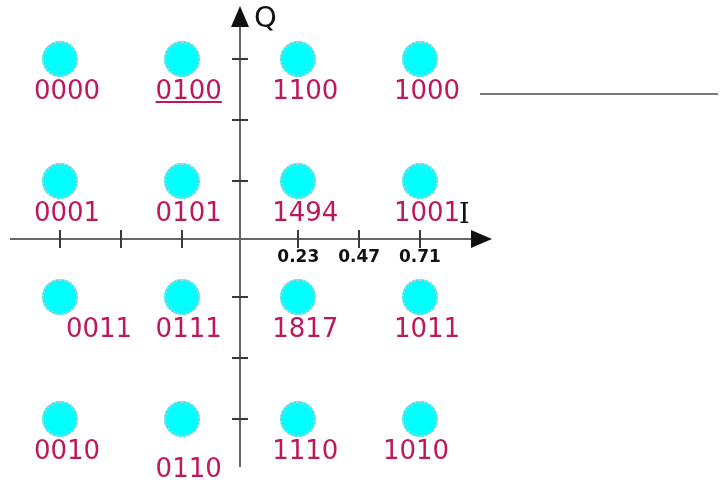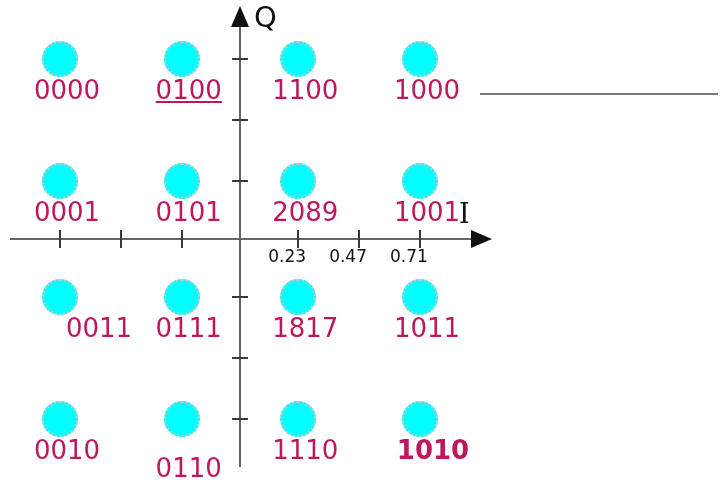--- a/index.html
+++ b/index.html
@@ -10,21 +10,21 @@
   .axis{position:absolute;background:#666;}
   #q-axis{left:239px;top:20px;width:2px;height:447px;}
   #i-axis{left:10px;top:238px;width:466px;height:2px;}
   .arrow{position:absolute;width:0;height:0;}
   #q-arrow{left:231px;top:6px;border-left:9px solid transparent;border-right:9px solid transparent;border-bottom:21px solid #111;}
   #i-arrow{left:471px;top:230px;border-top:9px solid transparent;border-bottom:9px solid transparent;border-left:21px solid #111;}
   #q-label{position:absolute;left:254px;top:0px;font-size:29px;}
   #i-label{position:absolute;left:459px;top:198px;font-size:27px;font-family:"DejaVu Serif", serif;}
   .tick-i{position:absolute;width:2px;height:18px;top:230px;background:#3a3a3a;}
   .tick-q{position:absolute;width:16px;height:2px;left:232px;background:#3a3a3a;}
-  .tick-label{position:absolute;width:60px;top:246px;text-align:left;font-size:17px;color:#111;}
+  .tick-label{position:absolute;width:60px;top:246px;text-align:center;font-size:17px;color:#111;font-weight:bold;}
   .pt{position:absolute;width:32px;height:32px;border-radius:50%;border:2px dotted #b9c9cc;box-sizing:content-box;}
   .pt-label{position:absolute;width:120px;text-align:center;font-size:26px;line-height:30px;color:#be185d;padding-left:7px;}
   #legend-header{position:absolute;left:481px;top:62px;width:236px;display:flex;justify-content:space-between;font-size:25px;color:#1a1a1a;padding:0 6px;box-sizing:border-box;}
   #legend-rule{position:absolute;left:480px;top:93px;width:238px;height:2px;background:#7a7a7a;}
 </style>
 </head>
 <body>
 
 <div id="canvas">
   <div id="q-axis" class="axis"></div>
@@ -58,35 +58,35 @@
       <div class="pt-label" style="left: 121.695px; top: 75.015px; text-decoration: underline;">0100</div>
       <div class="pt" style="left: 280.305px; top: 41.015px; background: rgb(0, 255, 255); border-color: rgb(185, 201, 204);"></div>
       <div class="pt-label" style="left: 238.305px; top: 75.015px;">1100</div>
       <div class="pt" style="left: 401.985px; top: 41.015px; background: rgb(0, 255, 255); border-color: rgb(185, 201, 204);"></div>
       <div class="pt-label" style="left: 359.985px; top: 75.015px;">1000</div>
       <div class="pt" style="left: 42.015px; top: 162.695px; background: rgb(0, 255, 255); border-color: rgb(185, 201, 204);"></div>
       <div class="pt-label" style="left: 0.015px; top: 196.695px;">0001</div>
       <div class="pt" style="left: 163.695px; top: 162.695px; background: rgb(0, 255, 255); border-color: rgb(185, 201, 204);"></div>
       <div class="pt-label" style="left: 121.695px; top: 196.695px;">0101</div>
       <div class="pt" style="left: 280.305px; top: 162.695px; background: rgb(0, 255, 255); border-color: rgb(185, 201, 204);"></div>
-      <div class="pt-label" style="left: 238.305px; top: 196.695px;">2089</div>
+      <div class="pt-label" style="left: 238.305px; top: 196.695px;">1494</div>
       <div class="pt" style="left: 401.985px; top: 162.695px; background: rgb(0, 255, 255); border-color: rgb(185, 201, 204);"></div>
       <div class="pt-label" style="left: 359.985px; top: 196.695px;">1001</div>
       <div class="pt" style="left: 42.015px; top: 279.305px; background: rgb(0, 255, 255); border-color: rgb(185, 201, 204);"></div>
       <div class="pt-label" style="left: 0.015px; top: 313.305px; margin-left: 32px;">0011</div>
       <div class="pt" style="left: 163.695px; top: 279.305px; background: rgb(0, 255, 255); border-color: rgb(185, 201, 204);"></div>
       <div class="pt-label" style="left: 121.695px; top: 313.305px;">0111</div>
       <div class="pt" style="left: 280.305px; top: 279.305px; background: rgb(0, 255, 255); border-color: rgb(185, 201, 204);"></div>
       <div class="pt-label" style="left: 238.305px; top: 313.305px;">1817</div>
       <div class="pt" style="left: 401.985px; top: 279.305px; background: rgb(0, 255, 255); border-color: rgb(185, 201, 204);"></div>
       <div class="pt-label" style="left: 359.985px; top: 313.305px;">1011</div>
       <div class="pt" style="left: 42.015px; top: 400.985px; background: rgb(0, 255, 255); border-color: rgb(185, 201, 204);"></div>
       <div class="pt-label" style="left: 0.015px; top: 434.985px;">0010</div>
       <div class="pt" style="left: 163.695px; top: 400.985px; background: rgb(0, 255, 255); border-color: rgb(185, 201, 204);"></div>
       <div class="pt-label" style="left: 121.695px; top: 434.985px; margin-top: 18px;">0110</div>
       <div class="pt" style="left: 280.305px; top: 400.985px; background: rgb(0, 255, 255); border-color: rgb(185, 201, 204);"></div>
       <div class="pt-label" style="left: 238.305px; top: 434.985px;">1110</div>
       <div class="pt" style="left: 401.985px; top: 400.985px; background: rgb(0, 255, 255); border-color: rgb(185, 201, 204);"></div>
-      <div class="pt-label" style="left: 366px; top: 434.985px; font-weight: bold;">1010</div>
+      <div class="pt-label" style="left: 349px; top: 434.985px;">1010</div>
     </div>
 
   <div id="legend-rule"></div>
 </div>
 
 </body></html>

